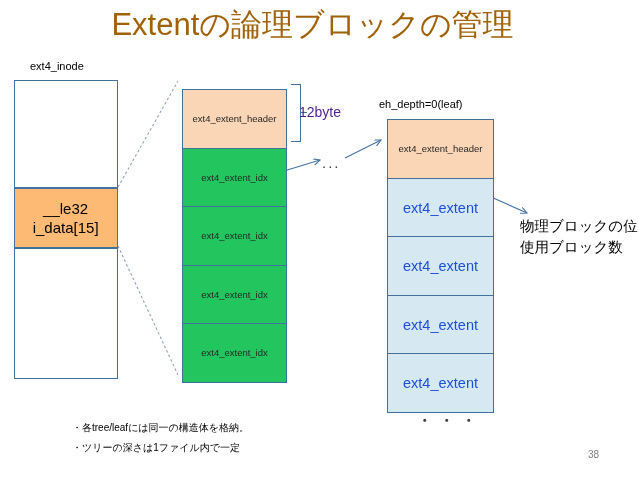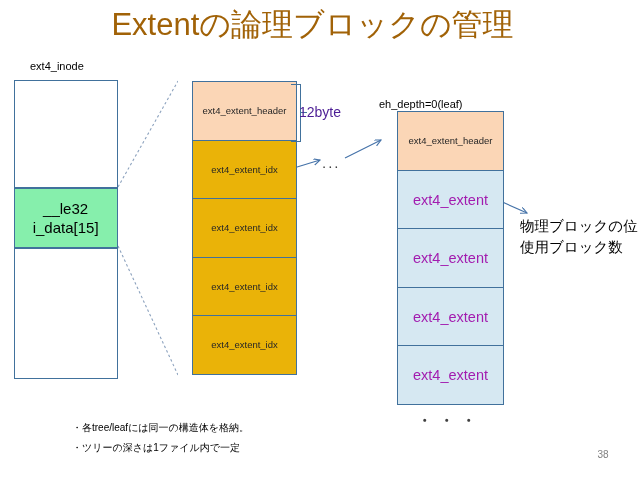--- a/index.html
+++ b/index.html
@@ -43,67 +43,68 @@
 
   
   .struct-box {
     position: absolute;
     box-sizing: border-box;
     border: 1.4px solid #41719C;
     background: #ffffff;
   }
   .cell {
     position: absolute;
-    left: 14px;
+    left: 4px;
     box-sizing: border-box;
     border: 1.4px solid #41719C;
     display: flex;
     align-items: center;
     justify-content: center;
     text-align: right;
     white-space: pre-line;
+    margin-top: 8px;
   }
 
   
   #inode-box {
     left: 14px; top: 80px; width: 104px; height: 296px;
   }
   .inode-seg {
     position: absolute;
     left: -1.4px;
     width: 104px;
     box-sizing: border-box;
     border: 1.4px solid #41719C;
     display: flex;
     align-items: center;
     justify-content: center;
     text-align: center;
     white-space: pre-line;
   }
   #inode-seg-top   { top: -1.4px;  height: 108px; background: #ffffff; }
-  #inode-seg-data  { top: 106.6px; height: 60px;  background: #86efac; }
+  #inode-seg-data  { top: 106.6px; height: 60px;  background: #fdba74; }
   #inode-seg-bot   { top: 166.6px; height: 131px; background: #ffffff; }
   #inode-data-text {
     font-size: 15px;
     line-height: 19px;
     color: #000000;
   }
 
   
   #tree-box { left: 178px; top: 81px; width: 105px; height: 294px; border: none; }
   .tree-cell { width: 105px; font-size: 9.5px; line-height: 12px; color: #262626; }
   .fill-header { background: #FBD6B6; }
-  .fill-idx    { background: #eab308; }
+  .fill-idx    { background: #22c55e; }
   .fill-extent { background: #D6E8F2; }
 
   
   #leaf-box { left: 383px; top: 111px; width: 107px; height: 297px; border: none; }
   .leaf-cell { width: 107px; }
   .leaf-head-text { font-size: 9.5px; line-height: 12px; color: #262626; }
-  .leaf-body-text { font-size: 14.5px; line-height: 18px; color: #a21caf; }
+  .leaf-body-text { font-size: 14.5px; line-height: 18px; color: #1d4ed8; }
 
   
   #byte-bracket {
     position: absolute;
     left: 291px; top: 84px;
     width: 10px; height: 58px;
     box-sizing: border-box;
     border: 1.3px solid #41719C;
     border-left: none;
   }
@@ -153,21 +154,21 @@
     line-height: 20px;
     color: #000000;
     white-space: pre-line;
   }
 
   
   #page-number {
     position: absolute;
     left: 588px; top: 449px;
     width: 30px;
-    text-align: center;
+    text-align: left;
     font-size: 10px;
     line-height: 12px;
     color: #808080;
   }
 
   
   #connectors {
     position: absolute;
     left: 0; top: 0;
     width: 638px; height: 479px;

